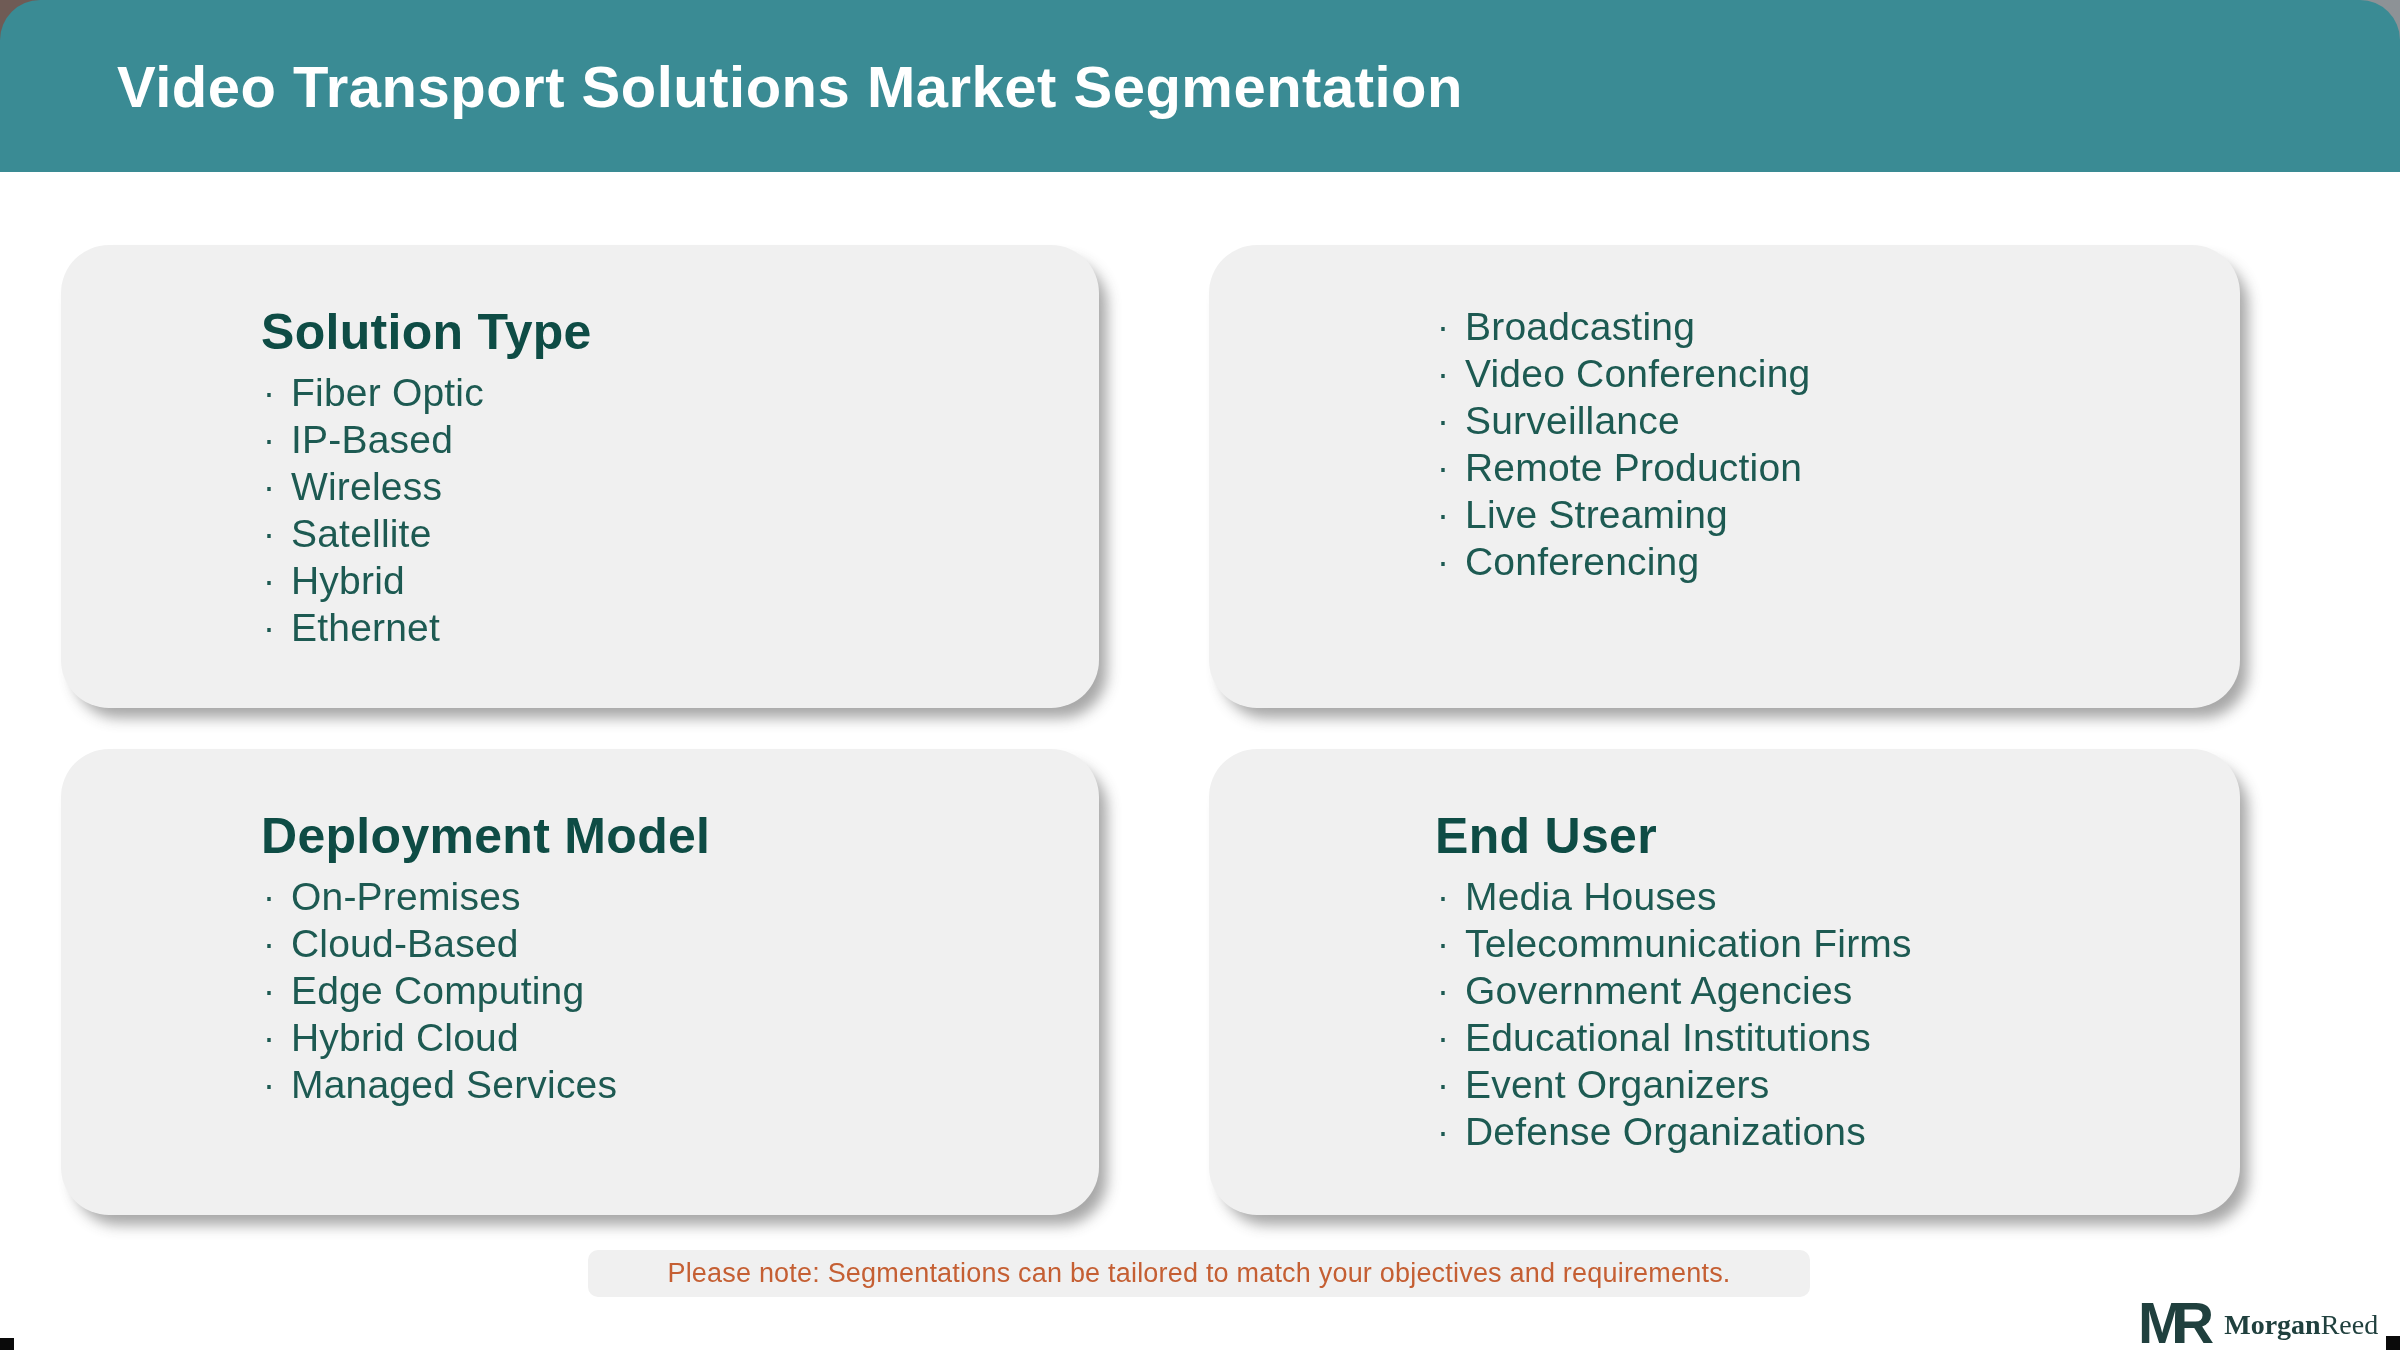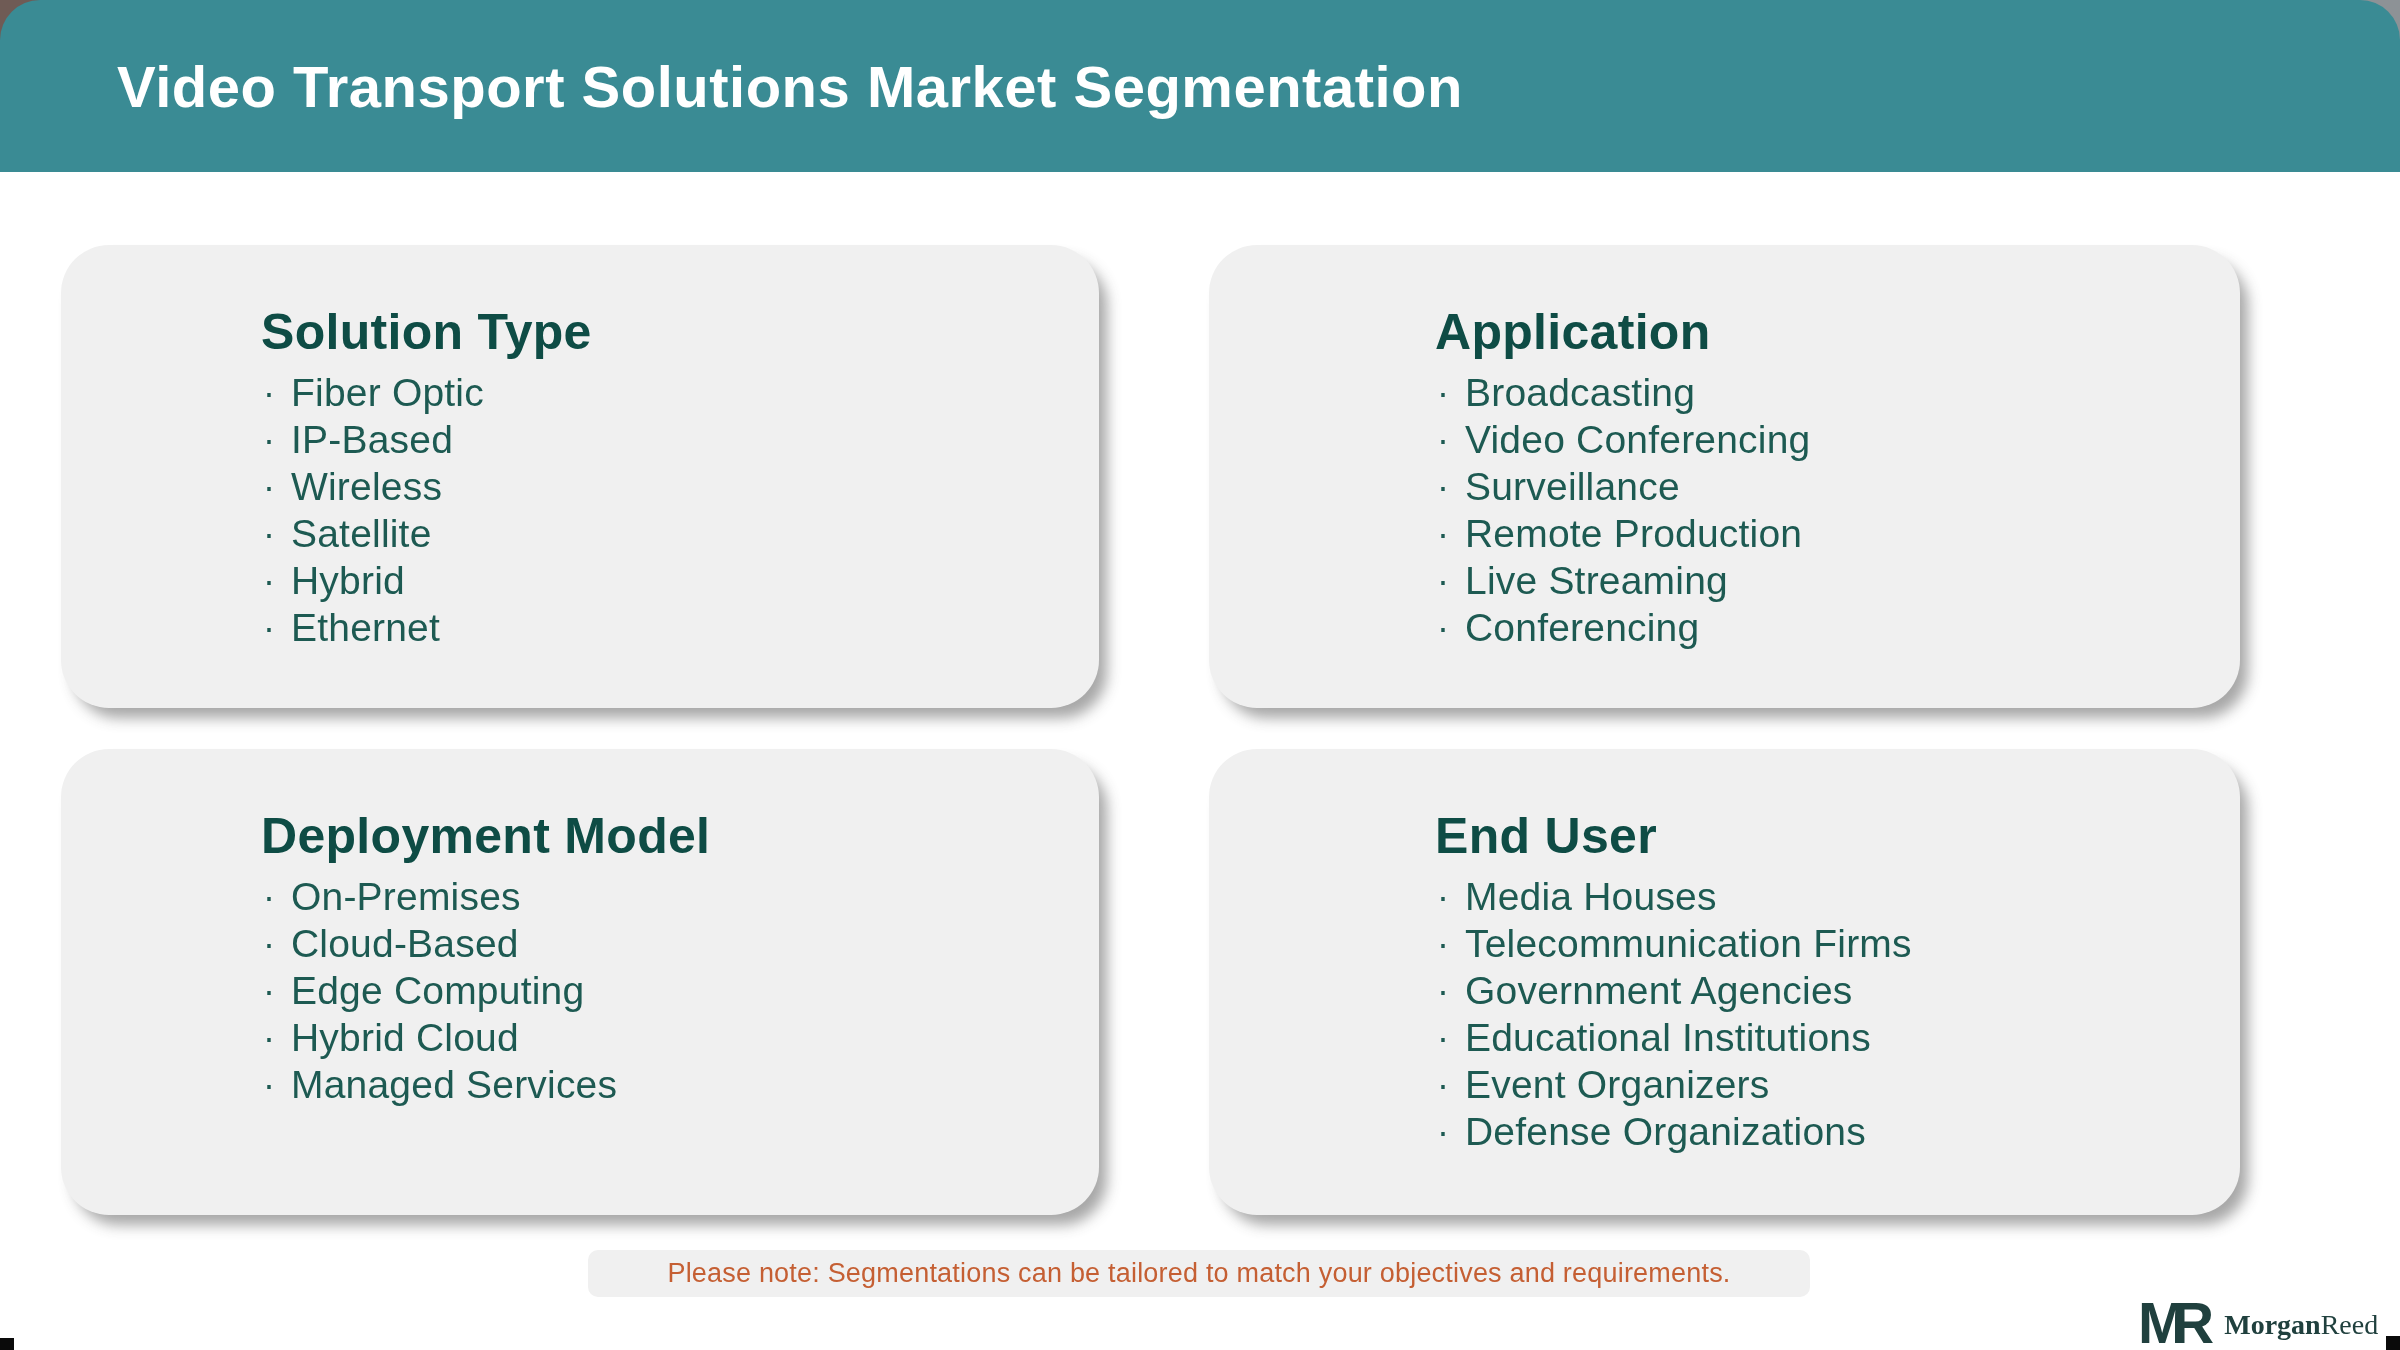--- a/index.html
+++ b/index.html
@@ -188,21 +188,20 @@
             <span class="bullet">·</span>
             <span>Hybrid</span>
           </li>
           <li>
             <span class="bullet">·</span>
             <span>Ethernet</span>
           </li>
         </ul>
       </section>
       <section class="card card-1">
-        <h2>Application</h2>
         <ul>
           <li>
             <span class="bullet">·</span>
             <span>Broadcasting</span>
           </li>
           <li>
             <span class="bullet">·</span>
             <span>Video Conferencing</span>
           </li>
           <li>

